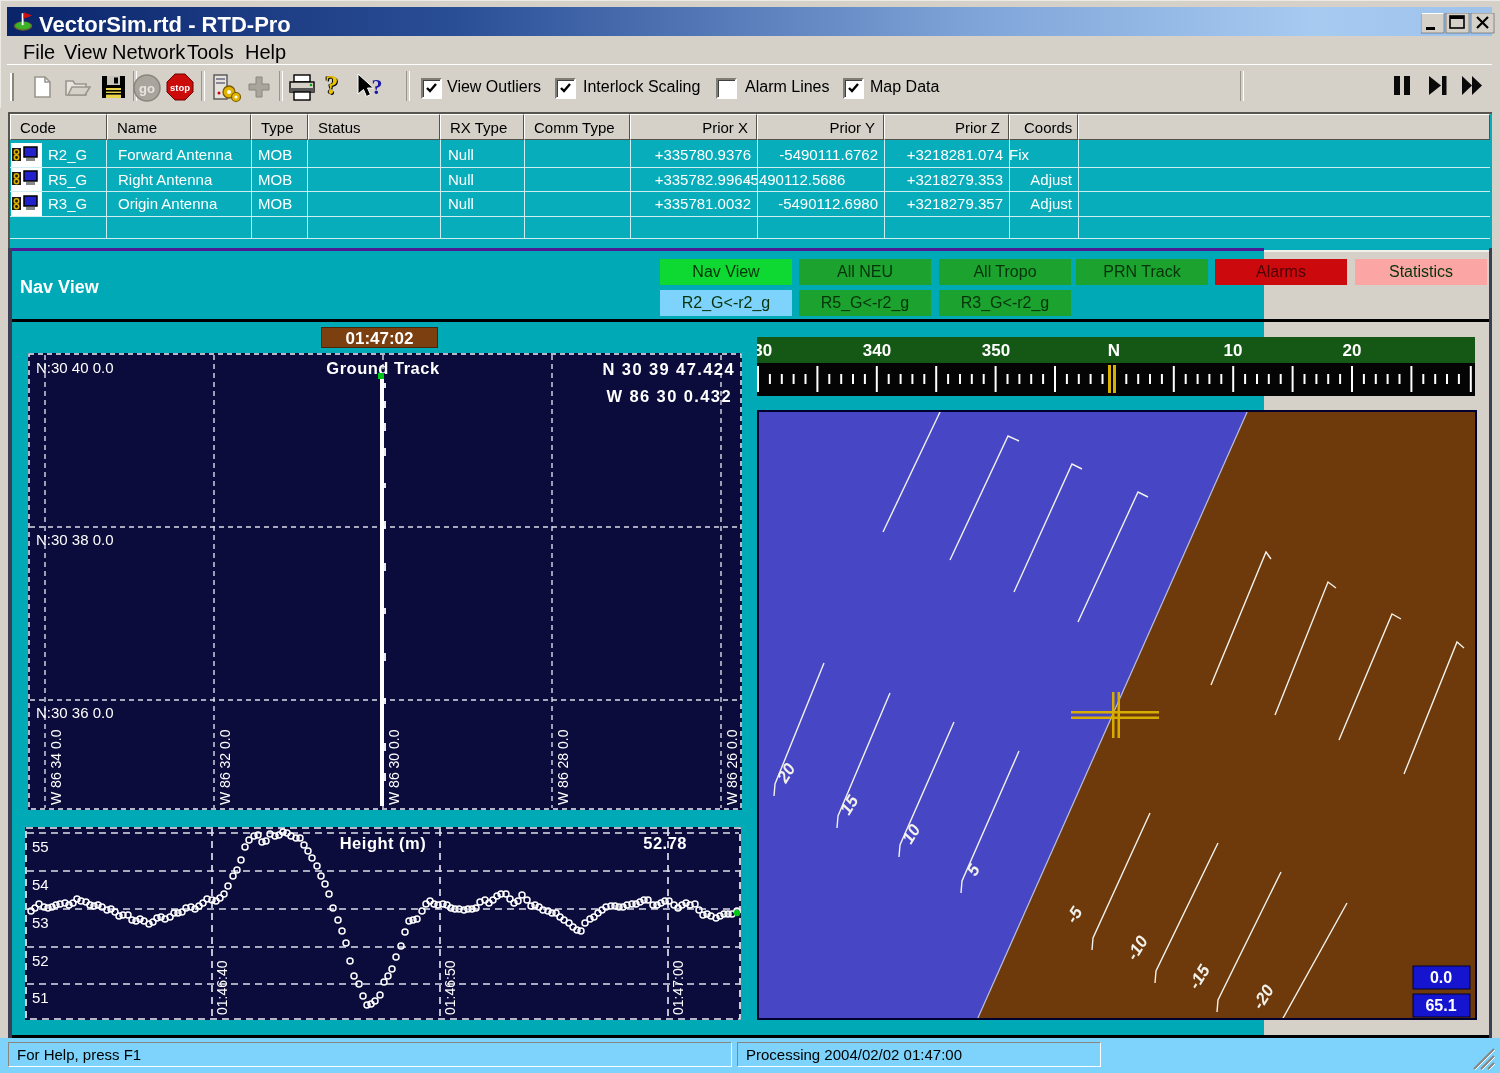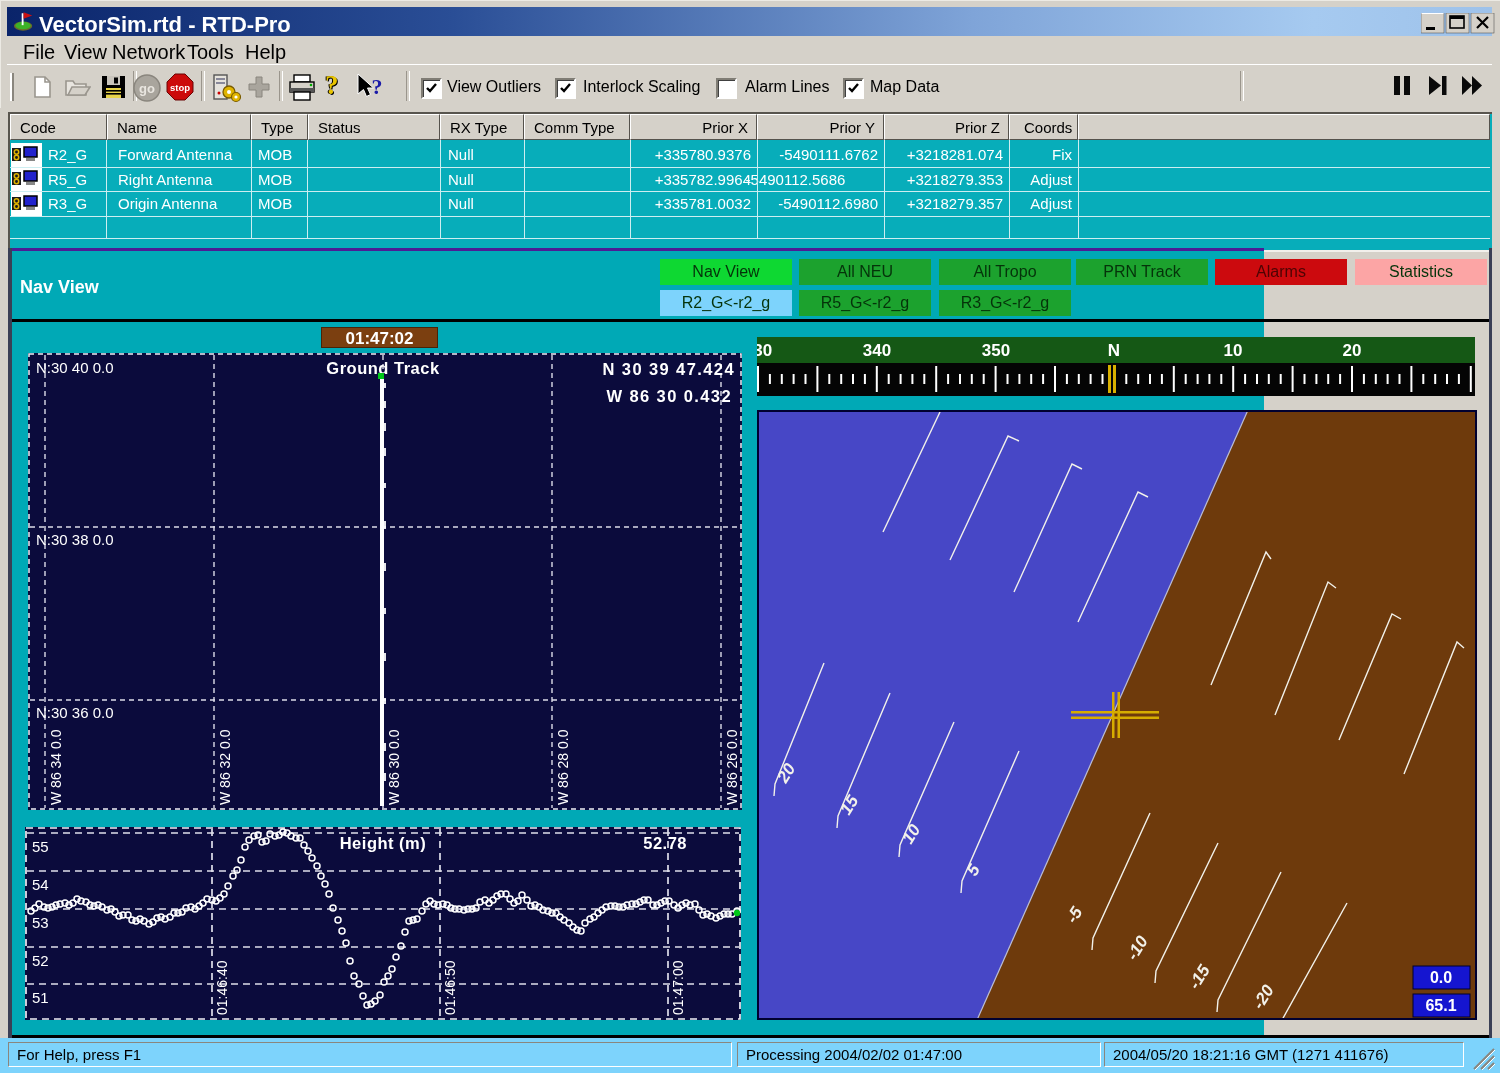--- a/index.html
+++ b/index.html
@@ -220,21 +220,21 @@
         <rect x="12" y="1" width="13" height="10" fill="#2222cc" stroke="#000" stroke-width="1.5"></rect>
         <rect x="14" y="12" width="9" height="3" fill="#888"></rect>
       </svg>
     <span class="cell" style="left:38px">R2_G</span>
       <span class="cell" style="left:108px">Forward Antenna</span>
     <span class="cell" style="left:248px">MOB</span>
       <span class="cell" style="left:438px">Null</span>
     <span class="cell" style="left:620px;width:121px;text-align:right">+335780.9376</span>
     <span class="cell" style="left:747px;width:121px;text-align:right">-5490111.6762</span>
     <span class="cell" style="left:874px;width:119px;text-align:right">+3218281.074</span>
-    <span class="cell" style="left:999px;width:63px;text-align:right">Fix</span>
+    <span class="cell" style="left:999px;width:63px;">Fix</span>
   </div>
   <div class="row" style="top:54px">
     <svg class="abs" style="left:2px;top:2px" width="30" height="17" viewBox="0 0 30 17">
         <rect x="0" y="2" width="9" height="13" fill="#1a1a1a"></rect>
         <circle cx="4.5" cy="6" r="2.2" fill="none" stroke="#e0b400" stroke-width="1.5"></circle>
         <circle cx="4.5" cy="11.5" r="2.2" fill="none" stroke="#e0b400" stroke-width="1.5"></circle>
         <rect x="12" y="1" width="13" height="10" fill="#2222cc" stroke="#000" stroke-width="1.5"></rect>
         <rect x="14" y="12" width="9" height="3" fill="#888"></rect>
       </svg>
     <span class="cell" style="left:38px">R5_G</span>
@@ -648,23 +648,20 @@
 </svg>
 </div>
 
 <div class="statusbar">
   <div class="spanel" style="left:8px;width:722px">
       <div>For Help, press F1</div>
     </div>
   <div class="spanel" style="left:737px;width:362px">
       <div>Processing 2004/02/02 01:47:00</div>
     </div>
-  <div class="spanel" style="left:1104px;width:358px">
-      <div>2004/05/20 18:21:16 GMT (1271 411676)</div>
-    </div>
   <svg class="abs" style="left:1470px;top:7px" width="26" height="26" viewBox="0 0 26 26">
     <g stroke="#8a867e" stroke-width="2">
         <line x1="24" y1="4" x2="4" y2="24"></line>
         <line x1="24" y1="11" x2="11" y2="24"></line>
         <line x1="24" y1="18" x2="18" y2="24"></line>
       </g>
     <g stroke="#fff" stroke-width="1">
         <line x1="25" y1="5" x2="5" y2="25"></line>
         <line x1="25" y1="12" x2="12" y2="25"></line>
         <line x1="25" y1="19" x2="19" y2="25"></line>

